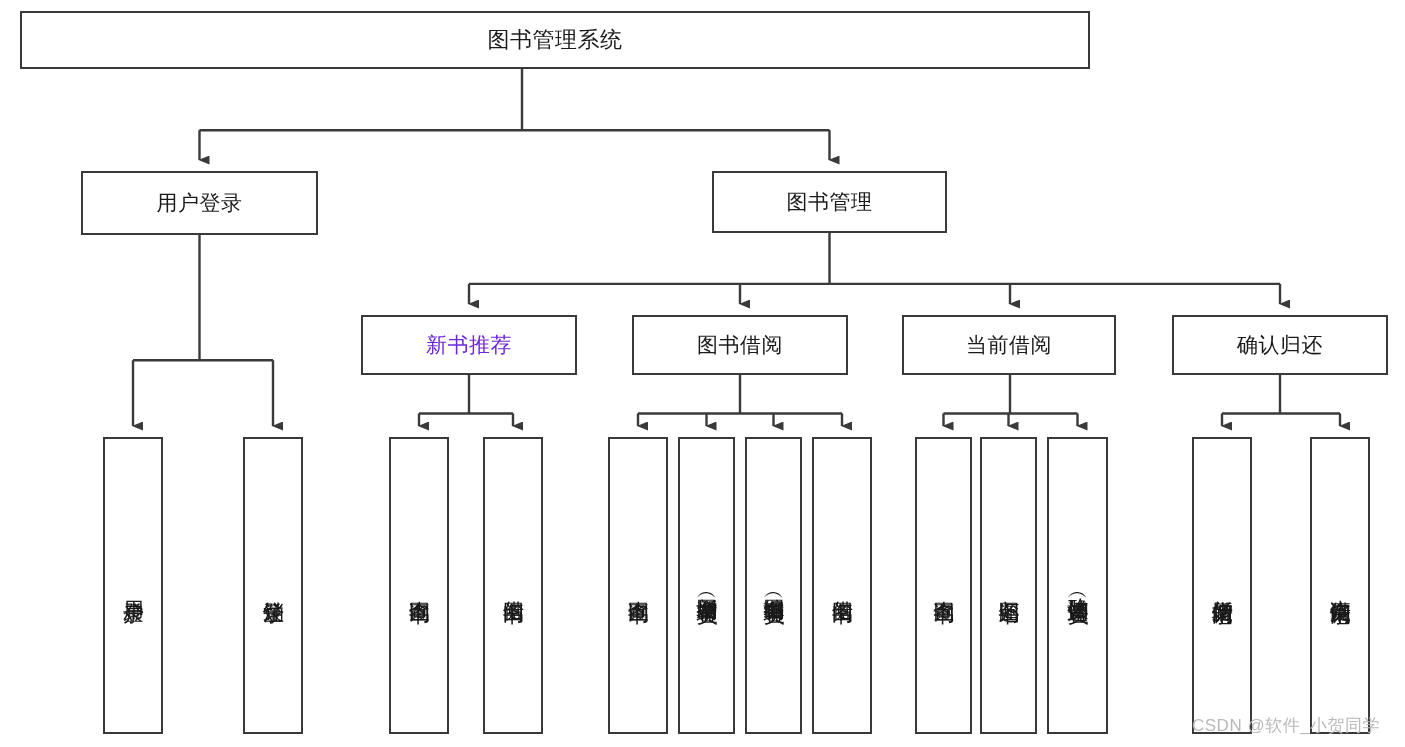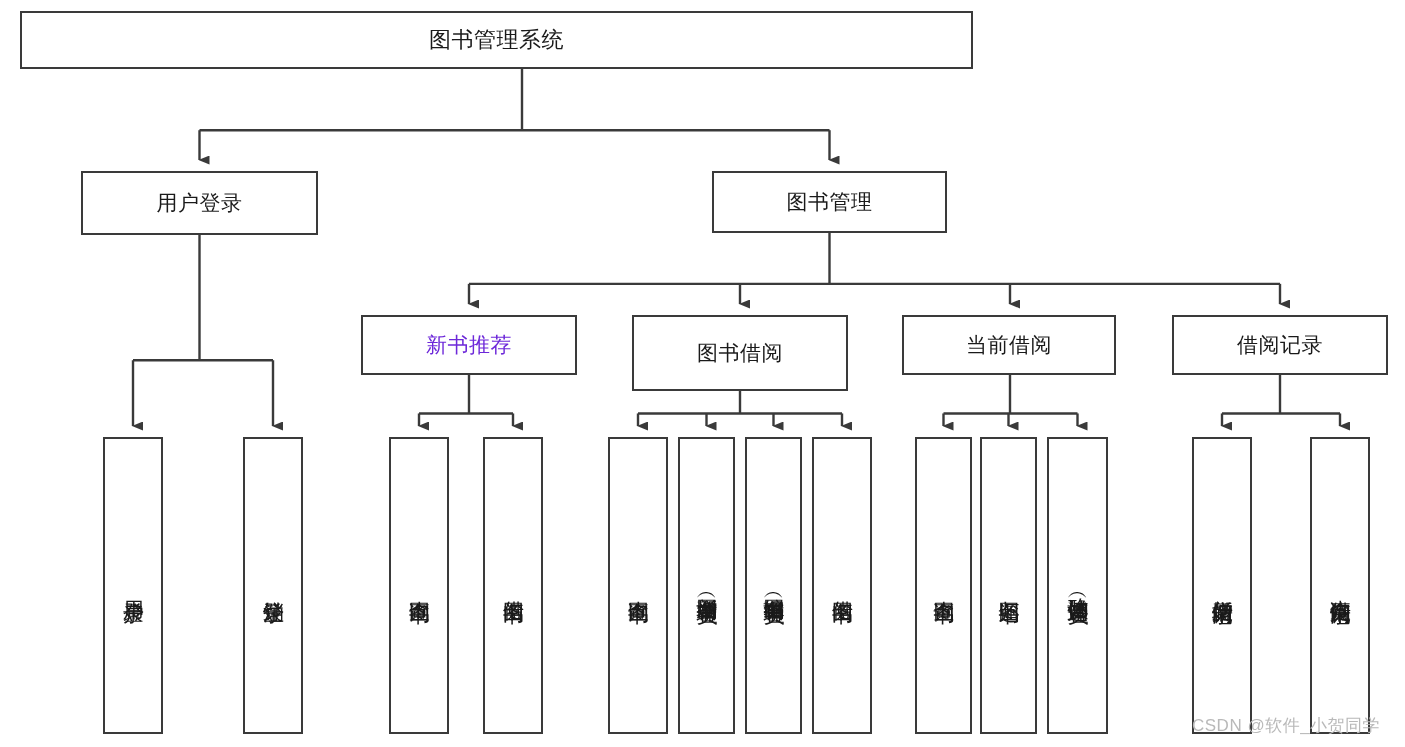--- a/index.html
+++ b/index.html
@@ -102,40 +102,40 @@
         <path d="M1008.5,413.44 L1008.5,426" marker-end="url(#arrowhead)"></path>
         <path d="M1077.5,413.44 L1077.5,426" marker-end="url(#arrowhead)"></path>
         <path d="M1280,375 L1280,413.44"></path>
         <path d="M1222,413.44 L1340,413.44"></path>
         <path d="M1222,413.44 L1222,426" marker-end="url(#arrowhead)"></path>
         <path d="M1340,413.44 L1340,426" marker-end="url(#arrowhead)"></path>
       </g>
   </svg>
 
   <div id="nodes">
-      <div class="node horizontal root" style="left: 20px; top: 11px; width: 953px; height: 58px; border-color: rgb(58, 58, 58); background: rgb(255, 255, 255); color: rgb(26, 26, 26);">
+      <div class="node horizontal root" style="left: 20px; top: 11px; width: 1070px; height: 58px; border-color: rgb(58, 58, 58); background: rgb(255, 255, 255); color: rgb(26, 26, 26);">
         <span class="label">图书管理系统</span>
       </div>
       <div class="node horizontal" style="left: 81px; top: 171px; width: 237px; height: 64px; border-color: rgb(58, 58, 58); background: rgb(255, 255, 255); color: rgb(26, 26, 26);">
         <span class="label">用户登录</span>
       </div>
       <div class="node horizontal" style="left: 712px; top: 171px; width: 235px; height: 62px; border-color: rgb(58, 58, 58); background: rgb(255, 255, 255); color: rgb(26, 26, 26);">
         <span class="label">图书管理</span>
       </div>
       <div class="node horizontal" style="left: 361px; top: 315px; width: 216px; height: 60px; border-color: rgb(58, 58, 58); background: rgb(255, 255, 255); color: #6d28d9;">
         <span class="label">新书推荐</span>
       </div>
-      <div class="node horizontal" style="left: 632px; top: 315px; width: 216px; height: 76px; border-color: rgb(58, 58, 58); background: rgb(255, 255, 255); color: rgb(26, 26, 26);">
+      <div class="node horizontal" style="left: 632px; top: 315px; width: 216px; height: 60px; border-color: rgb(58, 58, 58); background: rgb(255, 255, 255); color: rgb(26, 26, 26);">
         <span class="label">图书借阅</span>
       </div>
       <div class="node horizontal" style="left: 902px; top: 315px; width: 214px; height: 60px; border-color: rgb(58, 58, 58); background: rgb(255, 255, 255); color: rgb(26, 26, 26);">
         <span class="label">当前借阅</span>
       </div>
       <div class="node horizontal" style="left: 1172px; top: 315px; width: 216px; height: 60px; border-color: rgb(58, 58, 58); background: rgb(255, 255, 255); color: rgb(26, 26, 26);">
-        <span class="label">借阅记录</span>
+        <span class="label">确认归还</span>
       </div>
       <div class="node vertical" style="left: 103px; top: 437px; width: 60px; height: 297px; border-color: rgb(58, 58, 58); background: rgb(255, 255, 255); color: rgb(26, 26, 26);">
         <span class="label">用户登录</span>
       </div>
       <div class="node vertical" style="left: 243px; top: 437px; width: 60px; height: 297px; border-color: rgb(58, 58, 58); background: rgb(255, 255, 255); color: rgb(26, 26, 26);">
         <span class="label">注销登录</span>
       </div>
       <div class="node vertical" style="left: 389px; top: 437px; width: 60px; height: 297px; border-color: rgb(58, 58, 58); background: rgb(255, 255, 255); color: rgb(26, 26, 26);">
         <span class="label">查询图书</span>
       </div>

